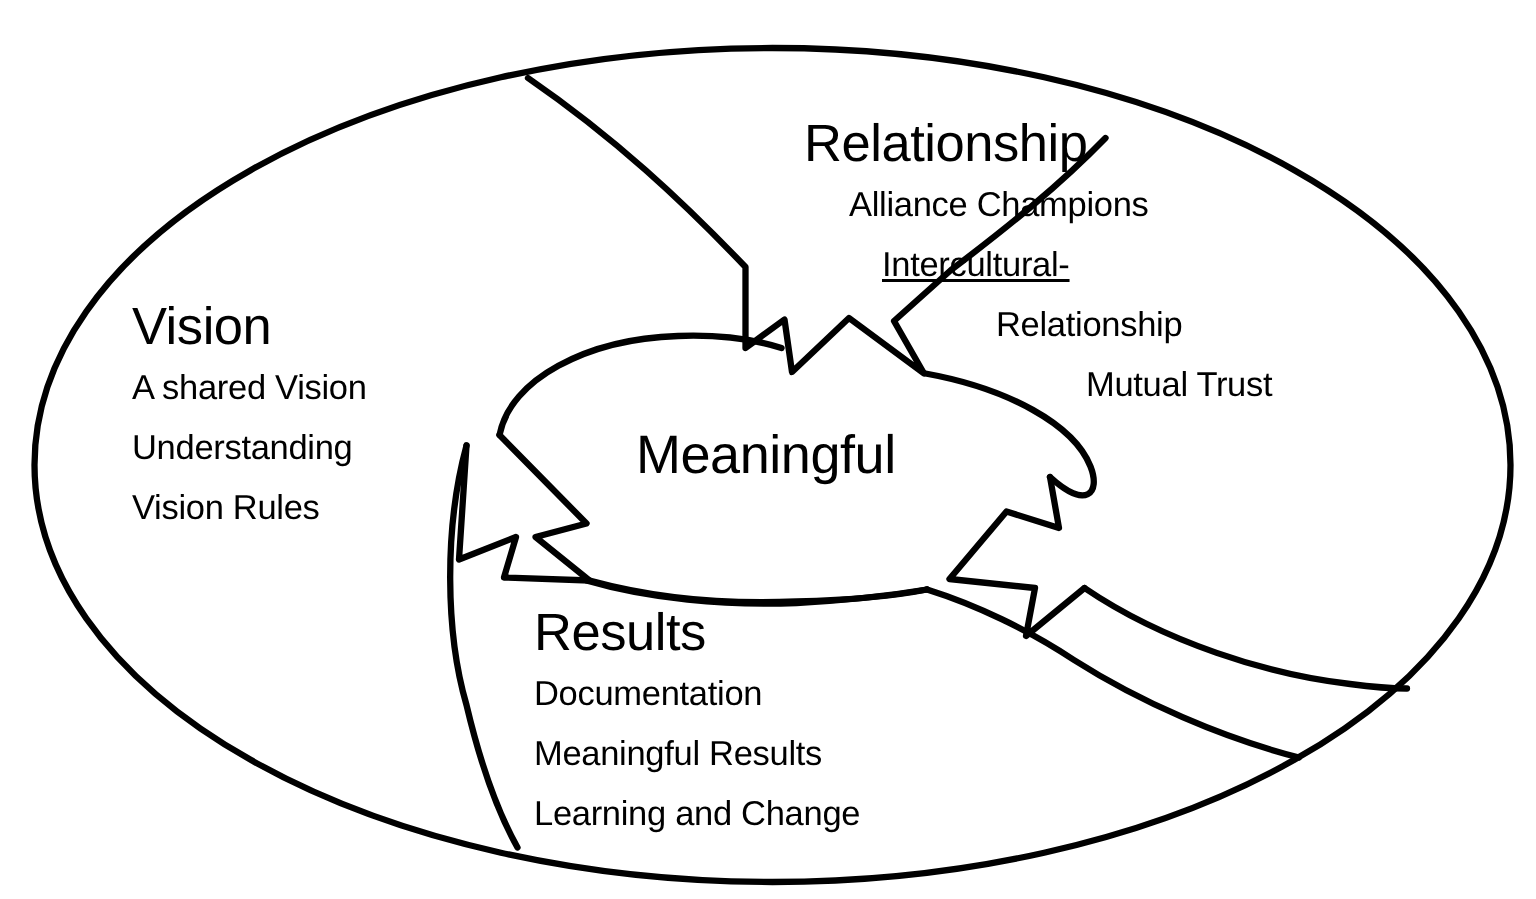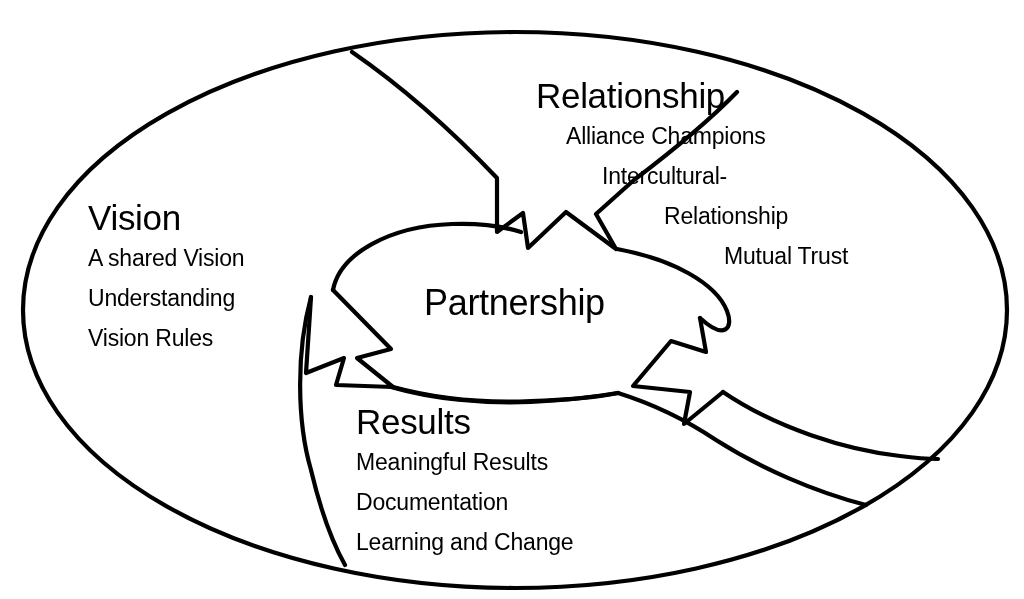--- a/index.html
+++ b/index.html
@@ -57,21 +57,21 @@
     top: 198px;
     text-align: left;
   }
   
   #block-relationship {
     left: 536px;
     top: 76px;
     text-align: left;
   }
   #block-relationship .item.s1 { margin-left: 30px; }
-  #block-relationship .item.s2 { margin-left: 66px; }
+  #block-relationship .item.s2 { margin-left: 52px; text-decoration: underline; }
   #block-relationship .item.s3 { margin-left: 128px; }
   #block-relationship .item.s4 { margin-left: 188px; }
 
   
   #block-results {
     left: 356px;
     top: 402px;
     text-align: left;
   }
   
@@ -162,24 +162,24 @@
 
     <div class="block" id="block-relationship">
       <div class="heading">Relationship</div>
       <div class="item s1">Alliance Champions</div>
       <div class="item s2">Intercultural-</div>
       <div class="item s3">Relationship</div>
       <div class="item s4">Mutual Trust</div>
     </div>
 
     <div class="block" id="block-partnership">
-      <div class="heading">Partnership</div>
+      <div class="heading">Meaningful</div>
     </div>
 
     <div class="block" id="block-results">
       <div class="heading">Results</div>
+      <div class="item">Documentation</div>
       <div class="item">Meaningful Results</div>
-      <div class="item">Documentation</div>
       <div class="item">Learning and Change</div>
     </div>
 
   </div>
 </div>
 
 </body></html>

